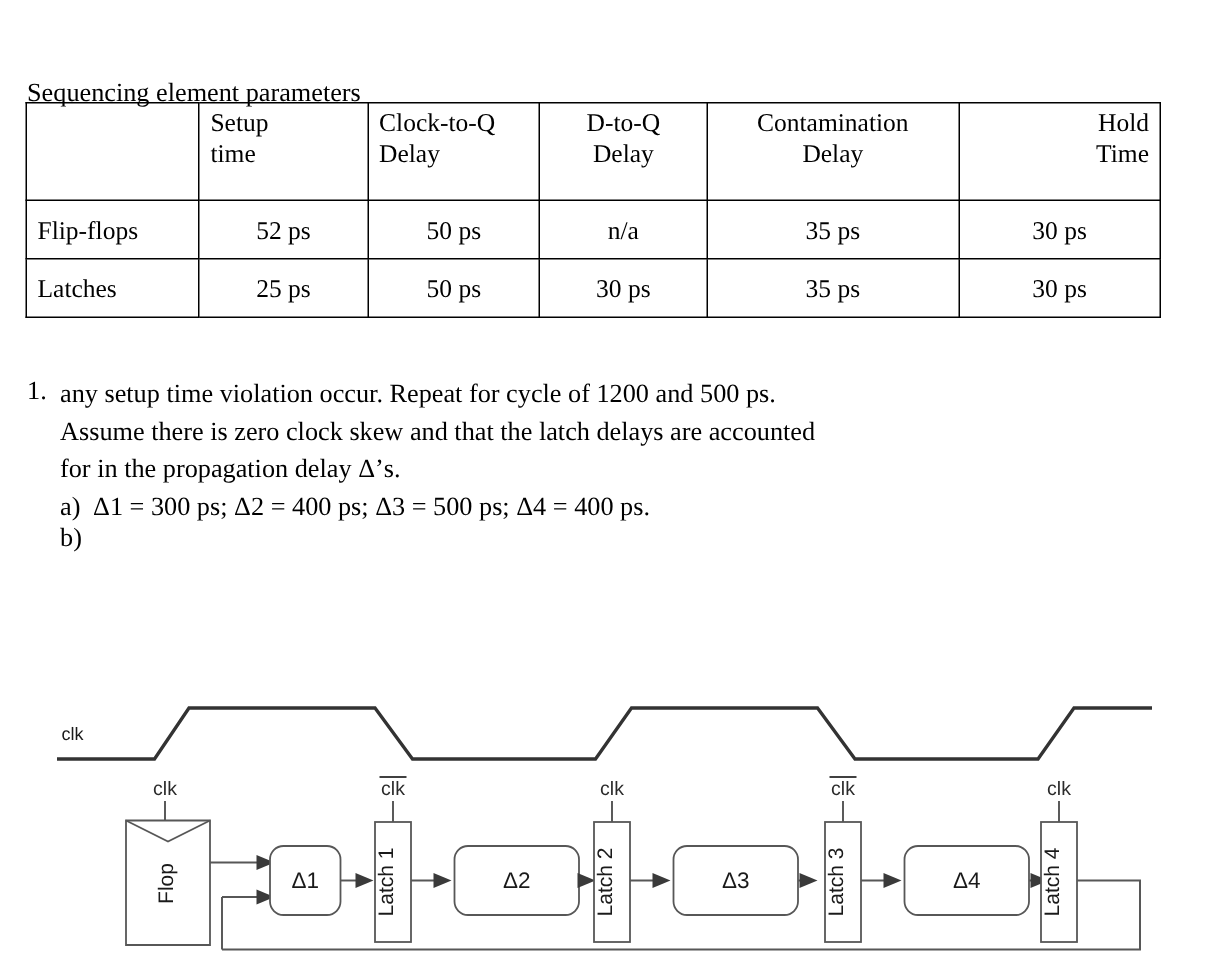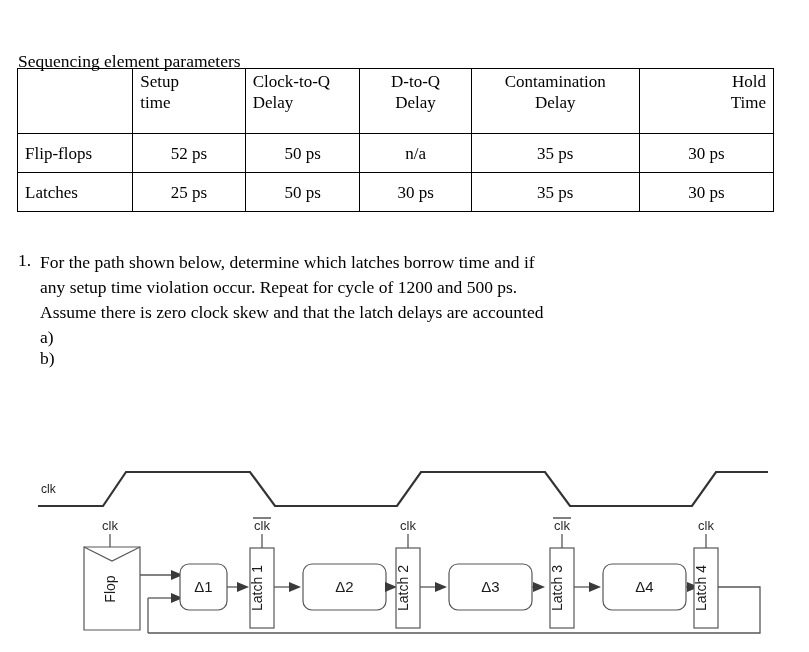--- a/index.html
+++ b/index.html
@@ -186,26 +186,27 @@
       <td>35 ps</td>
       <td>30 ps</td>
     </tr>
   </tbody>
 </table>
 
 <div class="question">
   <div class="q-row">
     <div class="q-num">1.</div>
     <div class="q-body">
-      <p>For the path shown below, determine which latches borrow time and if</p>
       <p>any setup time violation occur. Repeat for cycle of 1200 and 500 ps.</p>
       <p>Assume there is zero clock skew and that the latch delays are accounted</p>
+      <p>for in the propagation delay Δ’s.</p>
       <div class="sub-list">
         <div class="sub-row">
           <span class="sub-label">a)</span>
+          <span>Δ1 = 300 ps; Δ2 = 400 ps; Δ3 = 500 ps; Δ4 = 400 ps.</span>
         </div>
         <div class="sub-row">
           <span class="sub-label">b)</span>
         </div>
       </div>
     </div>
   </div>
 </div>
 
 <div class="figure">

